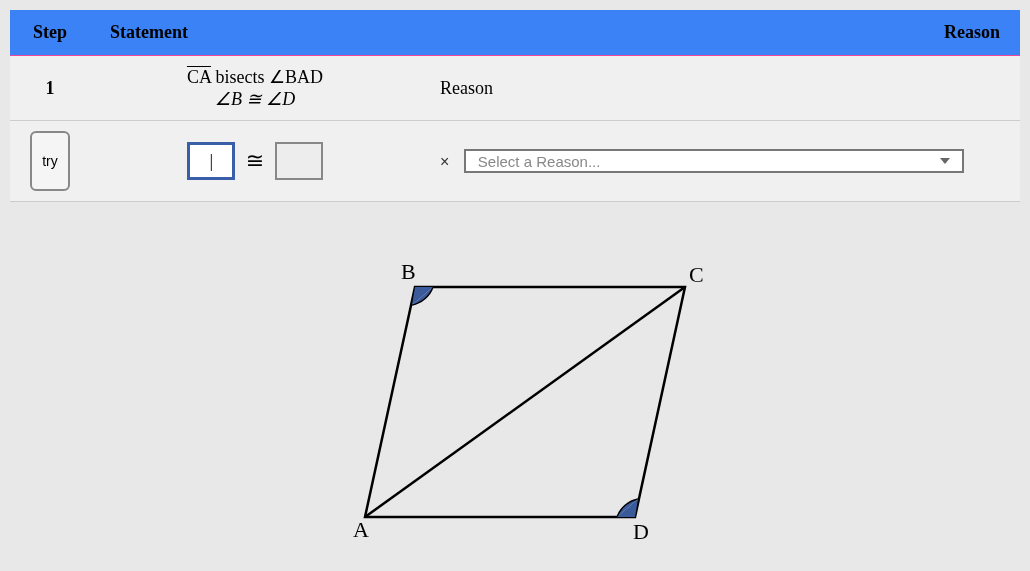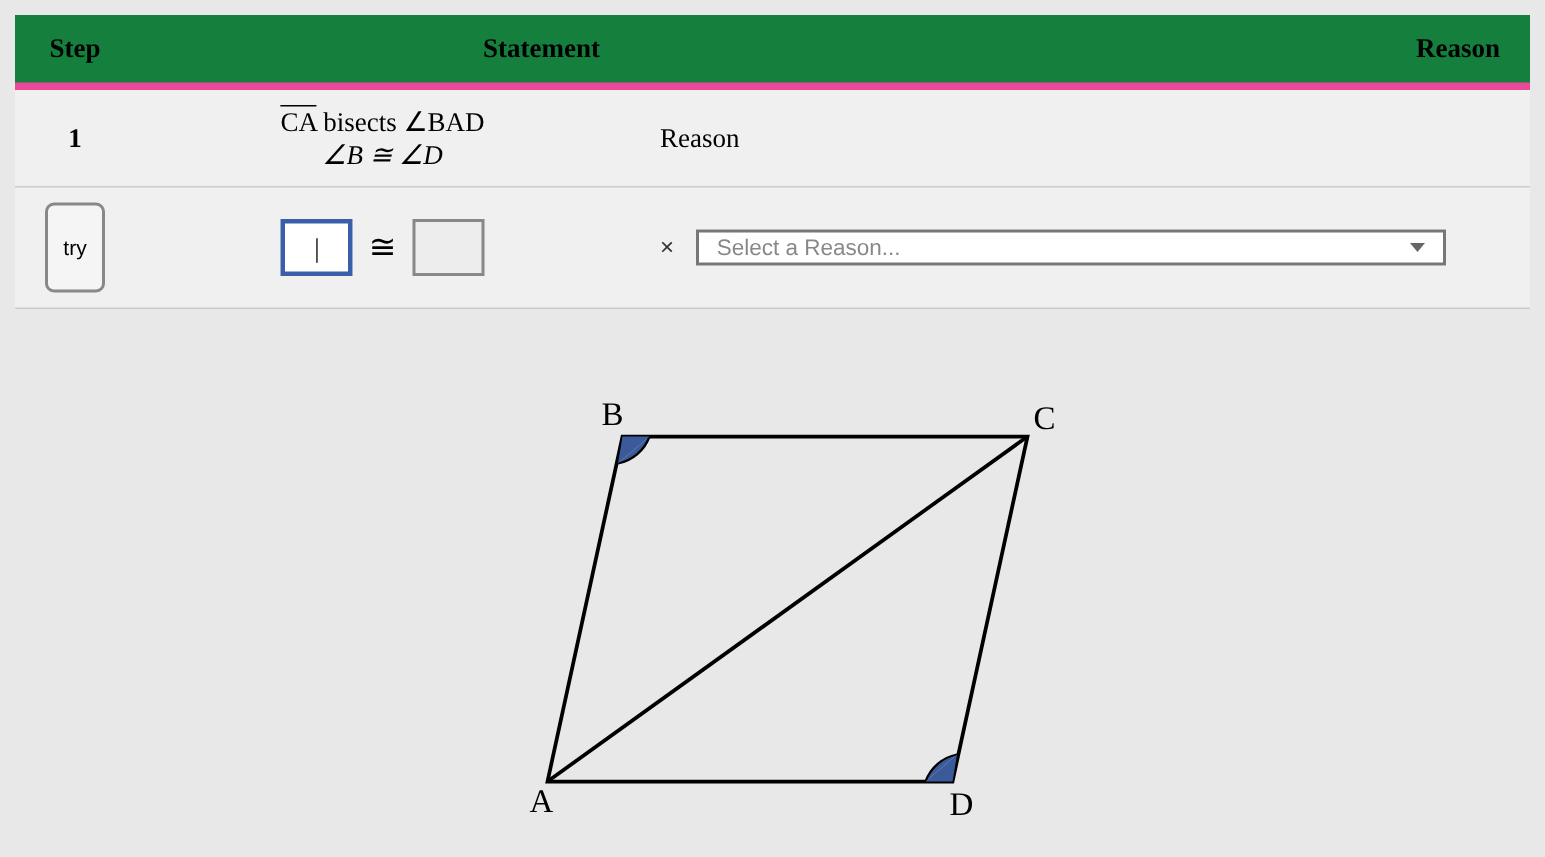--- a/index.html
+++ b/index.html
@@ -13,26 +13,26 @@
     .proof-table {
       width: 100%;
       border-collapse: collapse;
       background: #f0f0f0;
     }
     .proof-table th {
       font-weight: bold;
       font-size: 18px;
       text-align: left;
       padding: 12px 20px;
-      border-bottom: 5px solid #ec4899;
-      background: #15803d;
+      border-bottom: 1px solid #ec4899;
+      background: #3b82f6;
       font-family: Liberation Serif, serif;
     }
     .proof-table th.step-col { width: 80px; text-align: center; }
-    .proof-table th.stmt-col { width: 330px; text-align: right; }
+    .proof-table th.stmt-col { width: 330px; text-align: left; }
     .proof-table th.reason-col { text-align: right; padding-left: 10px; }
     .proof-table td {
       padding: 10px 20px;
       border-bottom: 1px solid #ccc;
       vertical-align: middle;
       font-size: 18px;
     }
     .step-num { font-weight: bold; text-align: center; }
     .stmt-cell { text-align: center; font-family: 'Times New Roman', serif; font-size: 20px; }
     .overline { text-decoration: overline; }

